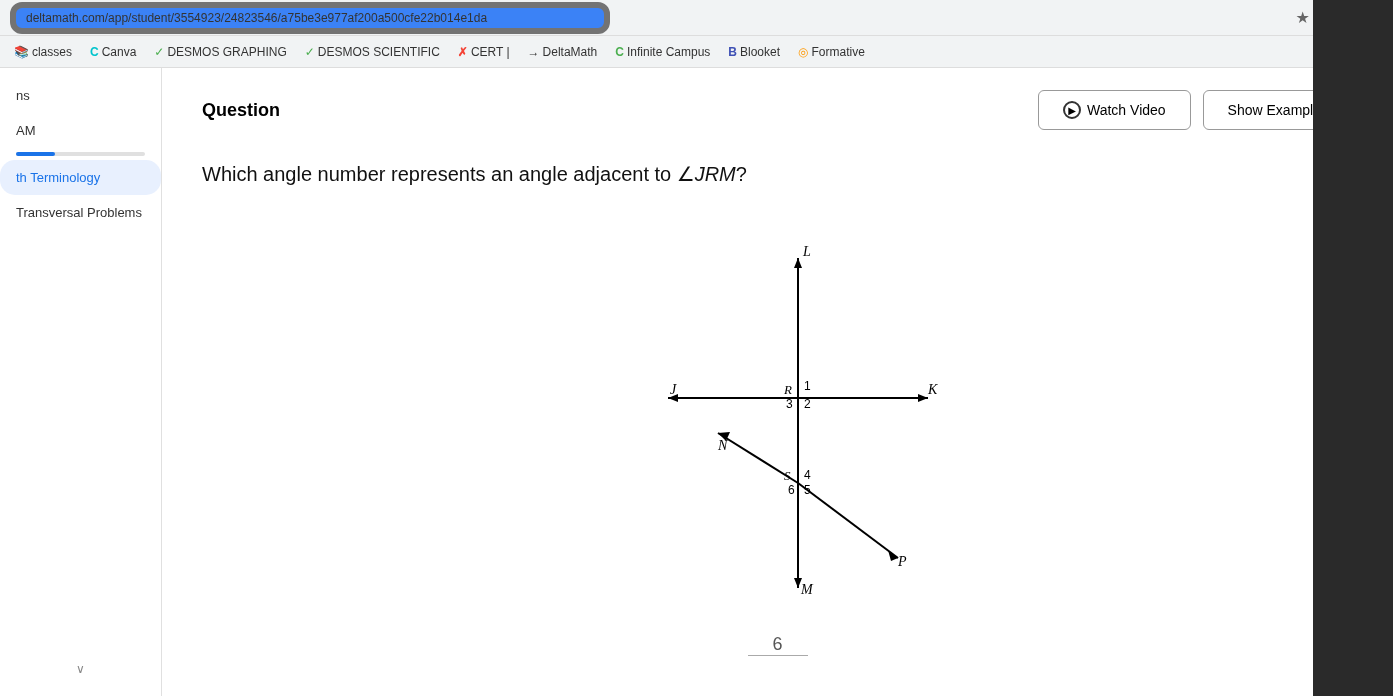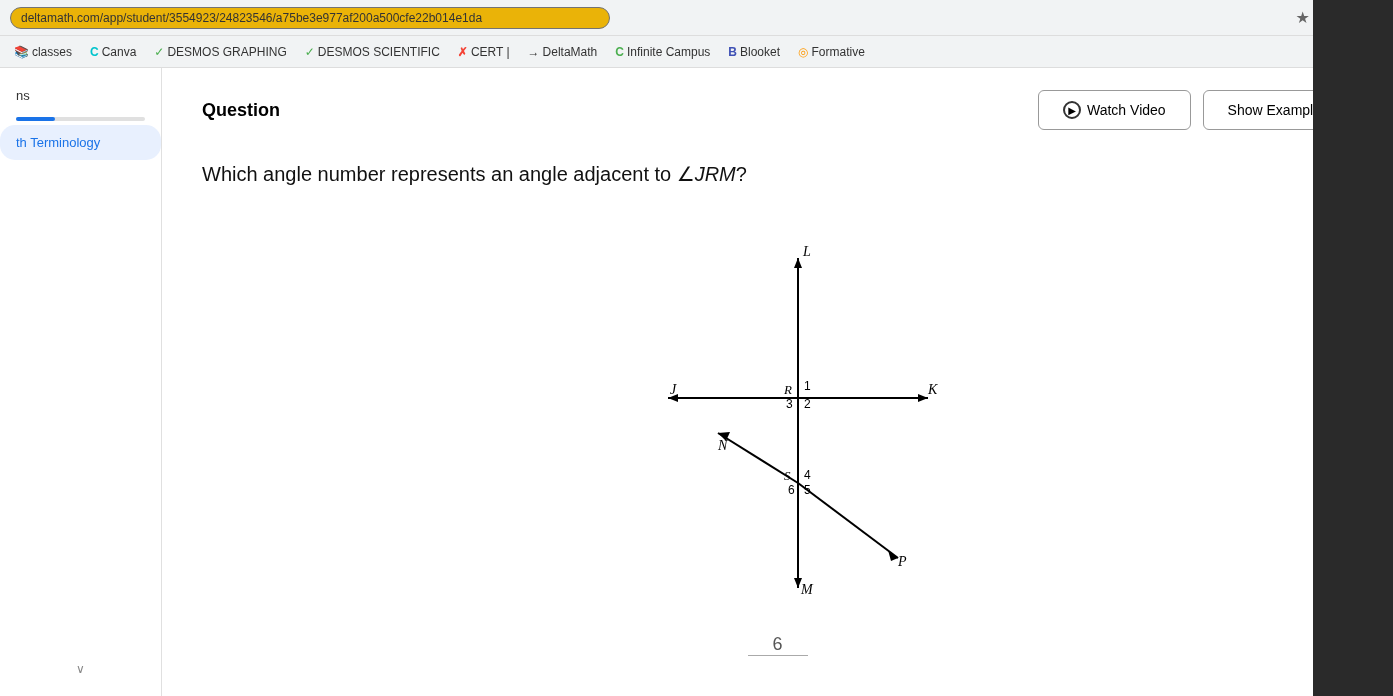--- a/index.html
+++ b/index.html
@@ -10,22 +10,22 @@
       background: #f1f3f4;
       height: 36px;
       display: flex;
       align-items: center;
       padding: 0 10px;
       border-bottom: 1px solid #ddd;
       font-size: 12px;
       color: #333;
     }
     .url-bar {
-      background: #eab308;
-      border: 1px solid #737373;
+      background: #3b82f6;
+      border: 6px solid #737373;
       border-radius: 12px;
       padding: 3px 10px;
       font-size: 12px;
       flex: 1;
       max-width: 600px;
     }
     .browser-icons {
       margin-left: auto;
       display: flex;
       gap: 10px;
@@ -224,25 +224,31 @@
     <span>Formative</span>
   </div>
 </div>
 
 <div class="main-container">
 
   <div class="sidebar">
     <div class="sidebar-item">
       <span>ns</span>
     </div>
+    <div class="sidebar-item">
+      <span>AM</span>
+    </div>
     <div class="sidebar-progress">
       <div class="sidebar-progress-fill"></div>
     </div>
     <div class="sidebar-item active">
       <span>th Terminology</span>
+    </div>
+    <div class="sidebar-item">
+      <span>Transversal Problems</span>
     </div>
     <div class="sidebar-chevron">
       <span>∨</span>
     </div>
   </div>
 
   <div class="content-area" style="position:relative;">
 
     <div class="question-header">
       <span class="question-label">Question</span>

